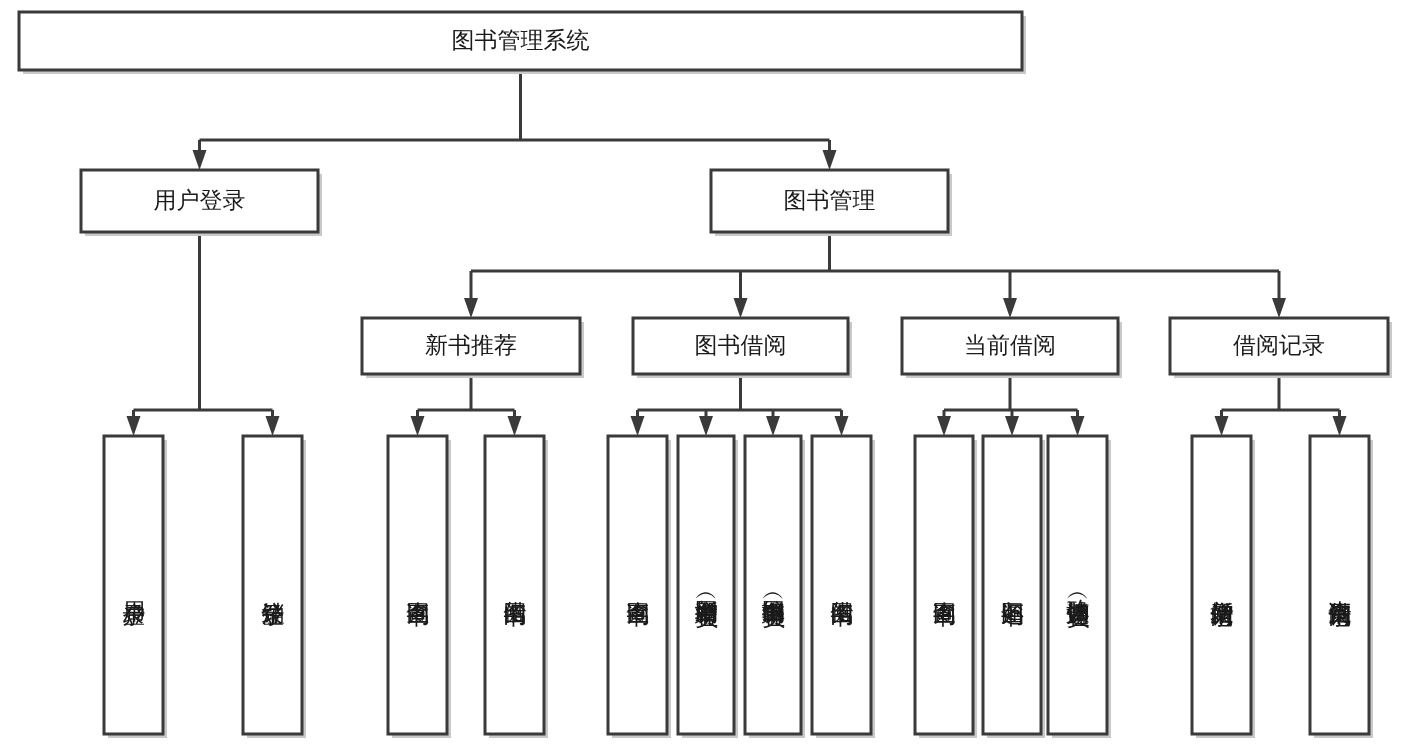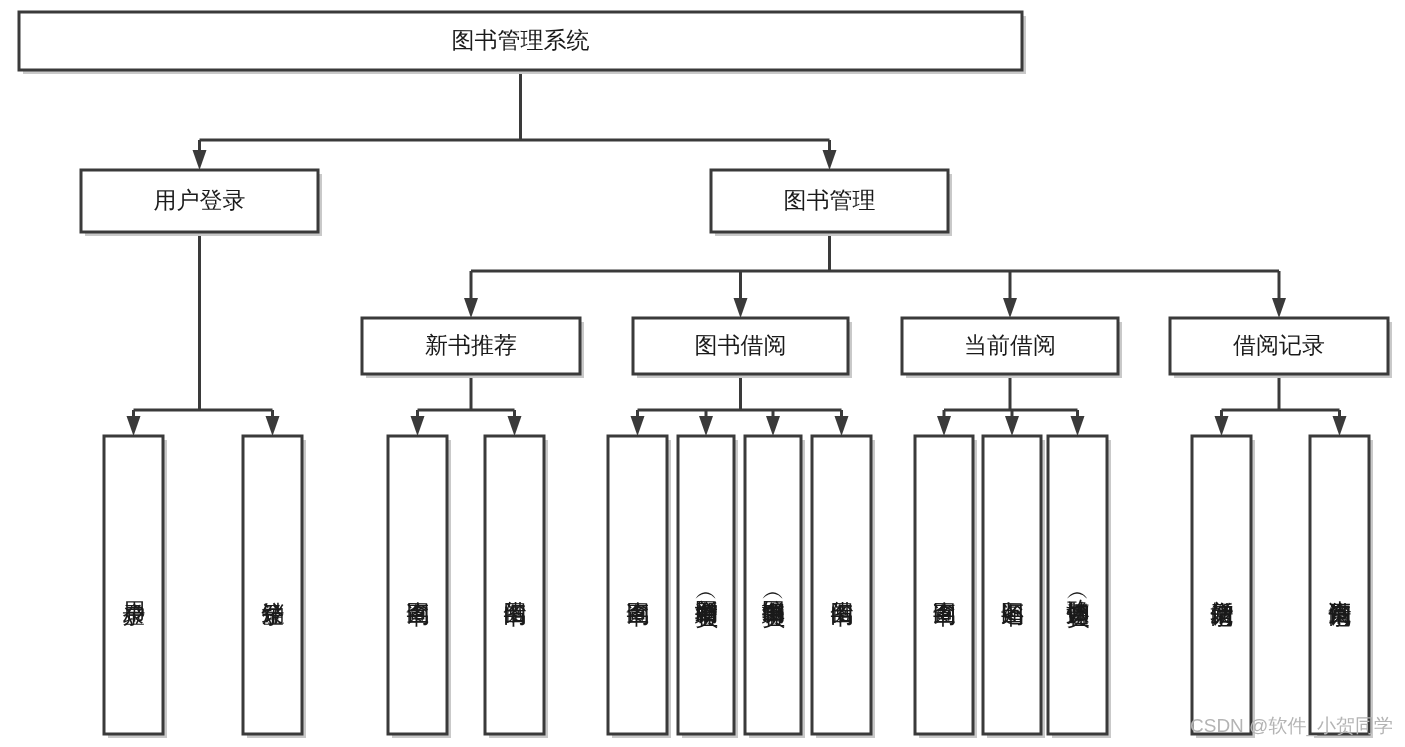--- a/index.html
+++ b/index.html
@@ -235,14 +235,13 @@
       <div class="node-label-v" style="left: 608px; top: 436px; width: 59px; height: 298px;">查询图书</div>
       <div class="node-label-v" style="left: 678px; top: 436px; width: 56px; height: 298px;">新增图书（管理员）</div>
       <div class="node-label-v" style="left: 745px; top: 436px; width: 56px; height: 298px;">编辑图书（管理员）</div>
       <div class="node-label-v" style="left: 812px; top: 436px; width: 59px; height: 298px;">借阅图书</div>
       <div class="node-label-v" style="left: 915px; top: 436px; width: 58px; height: 298px;">查询图书</div>
       <div class="node-label-v" style="left: 983px; top: 436px; width: 58px; height: 298px;">归还图书</div>
       <div class="node-label-v" style="left: 1048px; top: 436px; width: 59px; height: 298px;">确认归还（管理员）</div>
       <div class="node-label-v" style="left: 1192px; top: 436px; width: 59px; height: 298px;">新增借阅记录</div>
       <div class="node-label-v" style="left: 1310px; top: 436px; width: 59px; height: 298px;">查询借阅记录</div>
     </div>
-  <div class="watermark" id="watermark" style="left: 1190px; top: 713px;">CSDN @软件_小贺同学</div>
 </div>
 
 </body></html>

